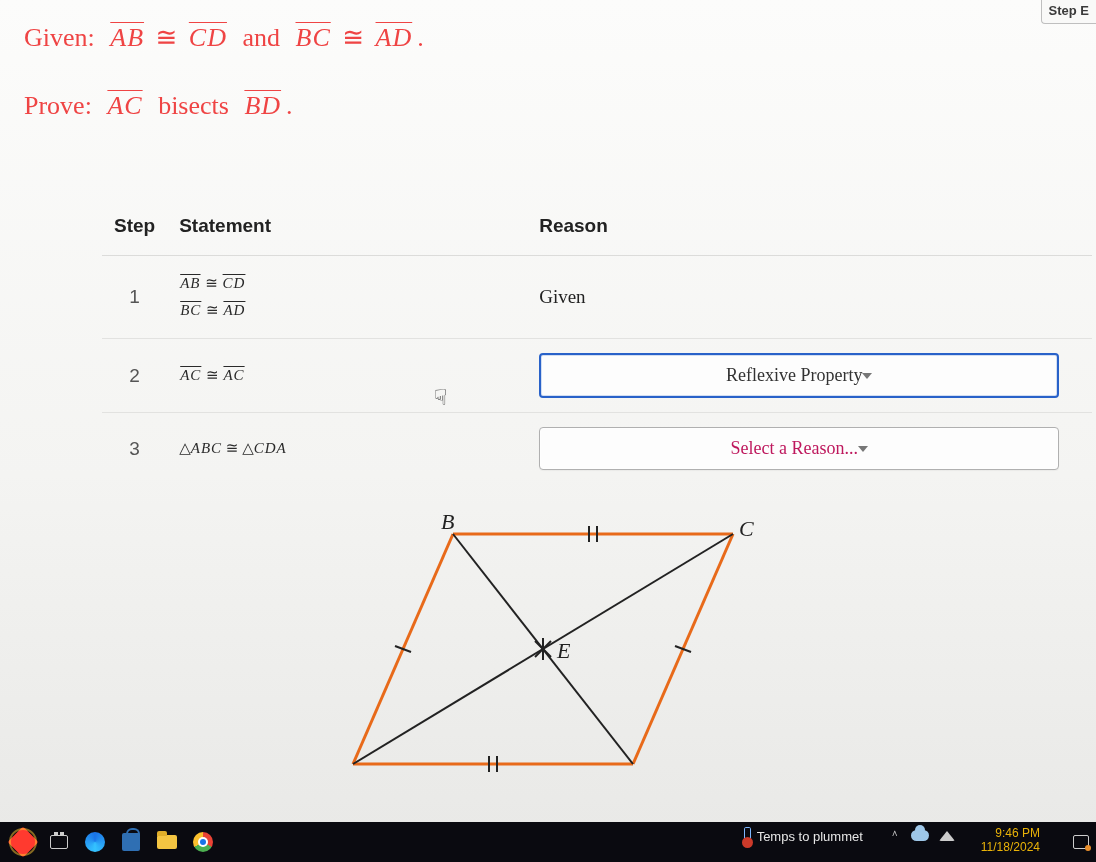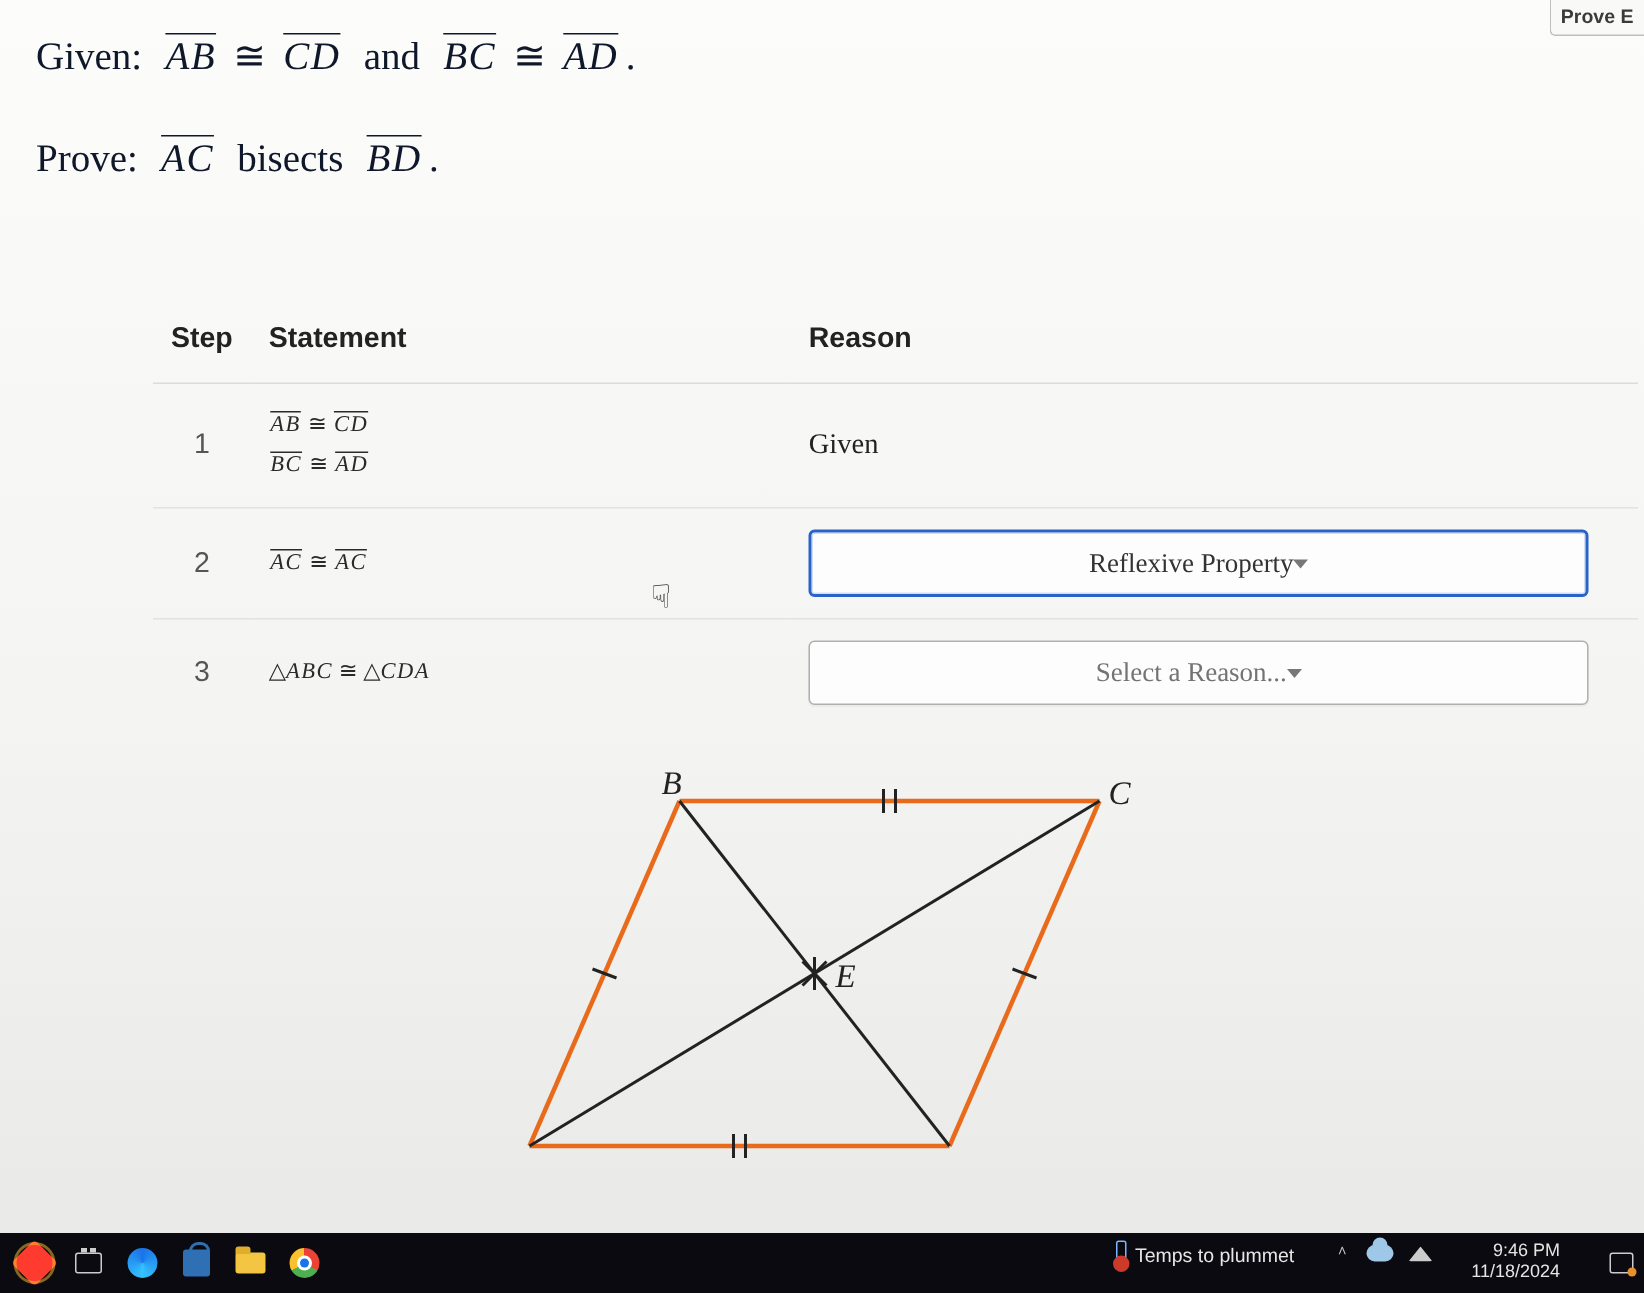--- a/index.html
+++ b/index.html
@@ -8,21 +8,21 @@
     font-family: Georgia, 'Times New Roman', serif;
     background: linear-gradient(180deg, #fcfcfb 0%, #f4f4f2 55%, #e8e8e6 100%);
     color: #2a2a2a;
     position: relative;
   }
 
   .content { padding: 22px 24px 0 24px; }
 
   .given, .prove {
     font-size: 26px;
-    color: #0f172a;
+    color: #ef4444;
     margin-bottom: 38px;
     display: flex;
     align-items: flex-end;
     flex-wrap: wrap;
     gap: 4px;
   }
 
   .overline {
     text-decoration: overline;
     text-decoration-thickness: 1.4px;
@@ -84,21 +84,21 @@
     padding: 10px 12px;
     font-family: Georgia, serif;
     font-size: 18px;
     color: #333;
     box-shadow: 0 1px 1px rgba(0,0,0,0.04), inset 0 0 0 1px rgba(255,255,255,0.4);
   }
   .reason-select.selected {
     border: 2px solid #2962c9;
     box-shadow: inset 0 0 0 1px rgba(41,98,201,0.2);
   }
-  .reason-select.placeholder { color: #737373; }
+  .reason-select.placeholder { color: #be185d; }
   .caret {
     width: 0; height: 0;
     border-left: 5px solid transparent;
     border-right: 5px solid transparent;
     border-top: 6px solid #777;
   }
 
   
   .diagram-wrap { width: 430px; margin: 30px auto 0 auto; }
   .diagram-wrap svg { display: block; }
@@ -209,33 +209,33 @@
     border-radius:50%; background:#cc3a2a;
   }
   .tb-sys { display: flex; align-items: center; gap: 10px; }
   .sys-caret { font-size: 12px; color:#ccc; }
   .cloud-ico { width:18px; height:11px; background:#9ec7e8; border-radius:6px; position:relative; }
   .cloud-ico::before { content:''; position:absolute; top:-5px; left:4px; width:10px; height:10px; background:#9ec7e8; border-radius:50%; }
   .wifi-ico {
     width: 0; height: 0; border-left:8px solid transparent; border-right:8px solid transparent; border-bottom:10px solid #ccc;
     border-radius: 2px;
   }
-  .tb-clock { text-align: right; line-height: 1.15; font-size: 12px; color:#e5e5e5; }
+  .tb-clock { text-align: right; line-height: 1.15; font-size: 12px; color:#eab308; }
   .notif-ico {
     width: 16px; height: 14px; border:1.5px solid #ccc; border-radius:2px; position:relative;
   }
   .notif-ico::after {
     content:''; position:absolute; right:-3px; bottom:-3px; width:6px; height:6px;
     background:#e98f2c; border-radius:50%;
   }
 </style>
 </head>
 <body>
 
-<div class="top-btn">Prove E</div>
+<div class="top-btn">Step E</div>
 
 <div class="content">
 
   <div class="given">
     <span>Given:</span>
     <span>&nbsp;</span>
     <span class="overline math-ital">AB</span>
     <span>&nbsp;≅&nbsp;</span>
     <span class="overline math-ital">CD</span>
     <span>&nbsp;</span>

